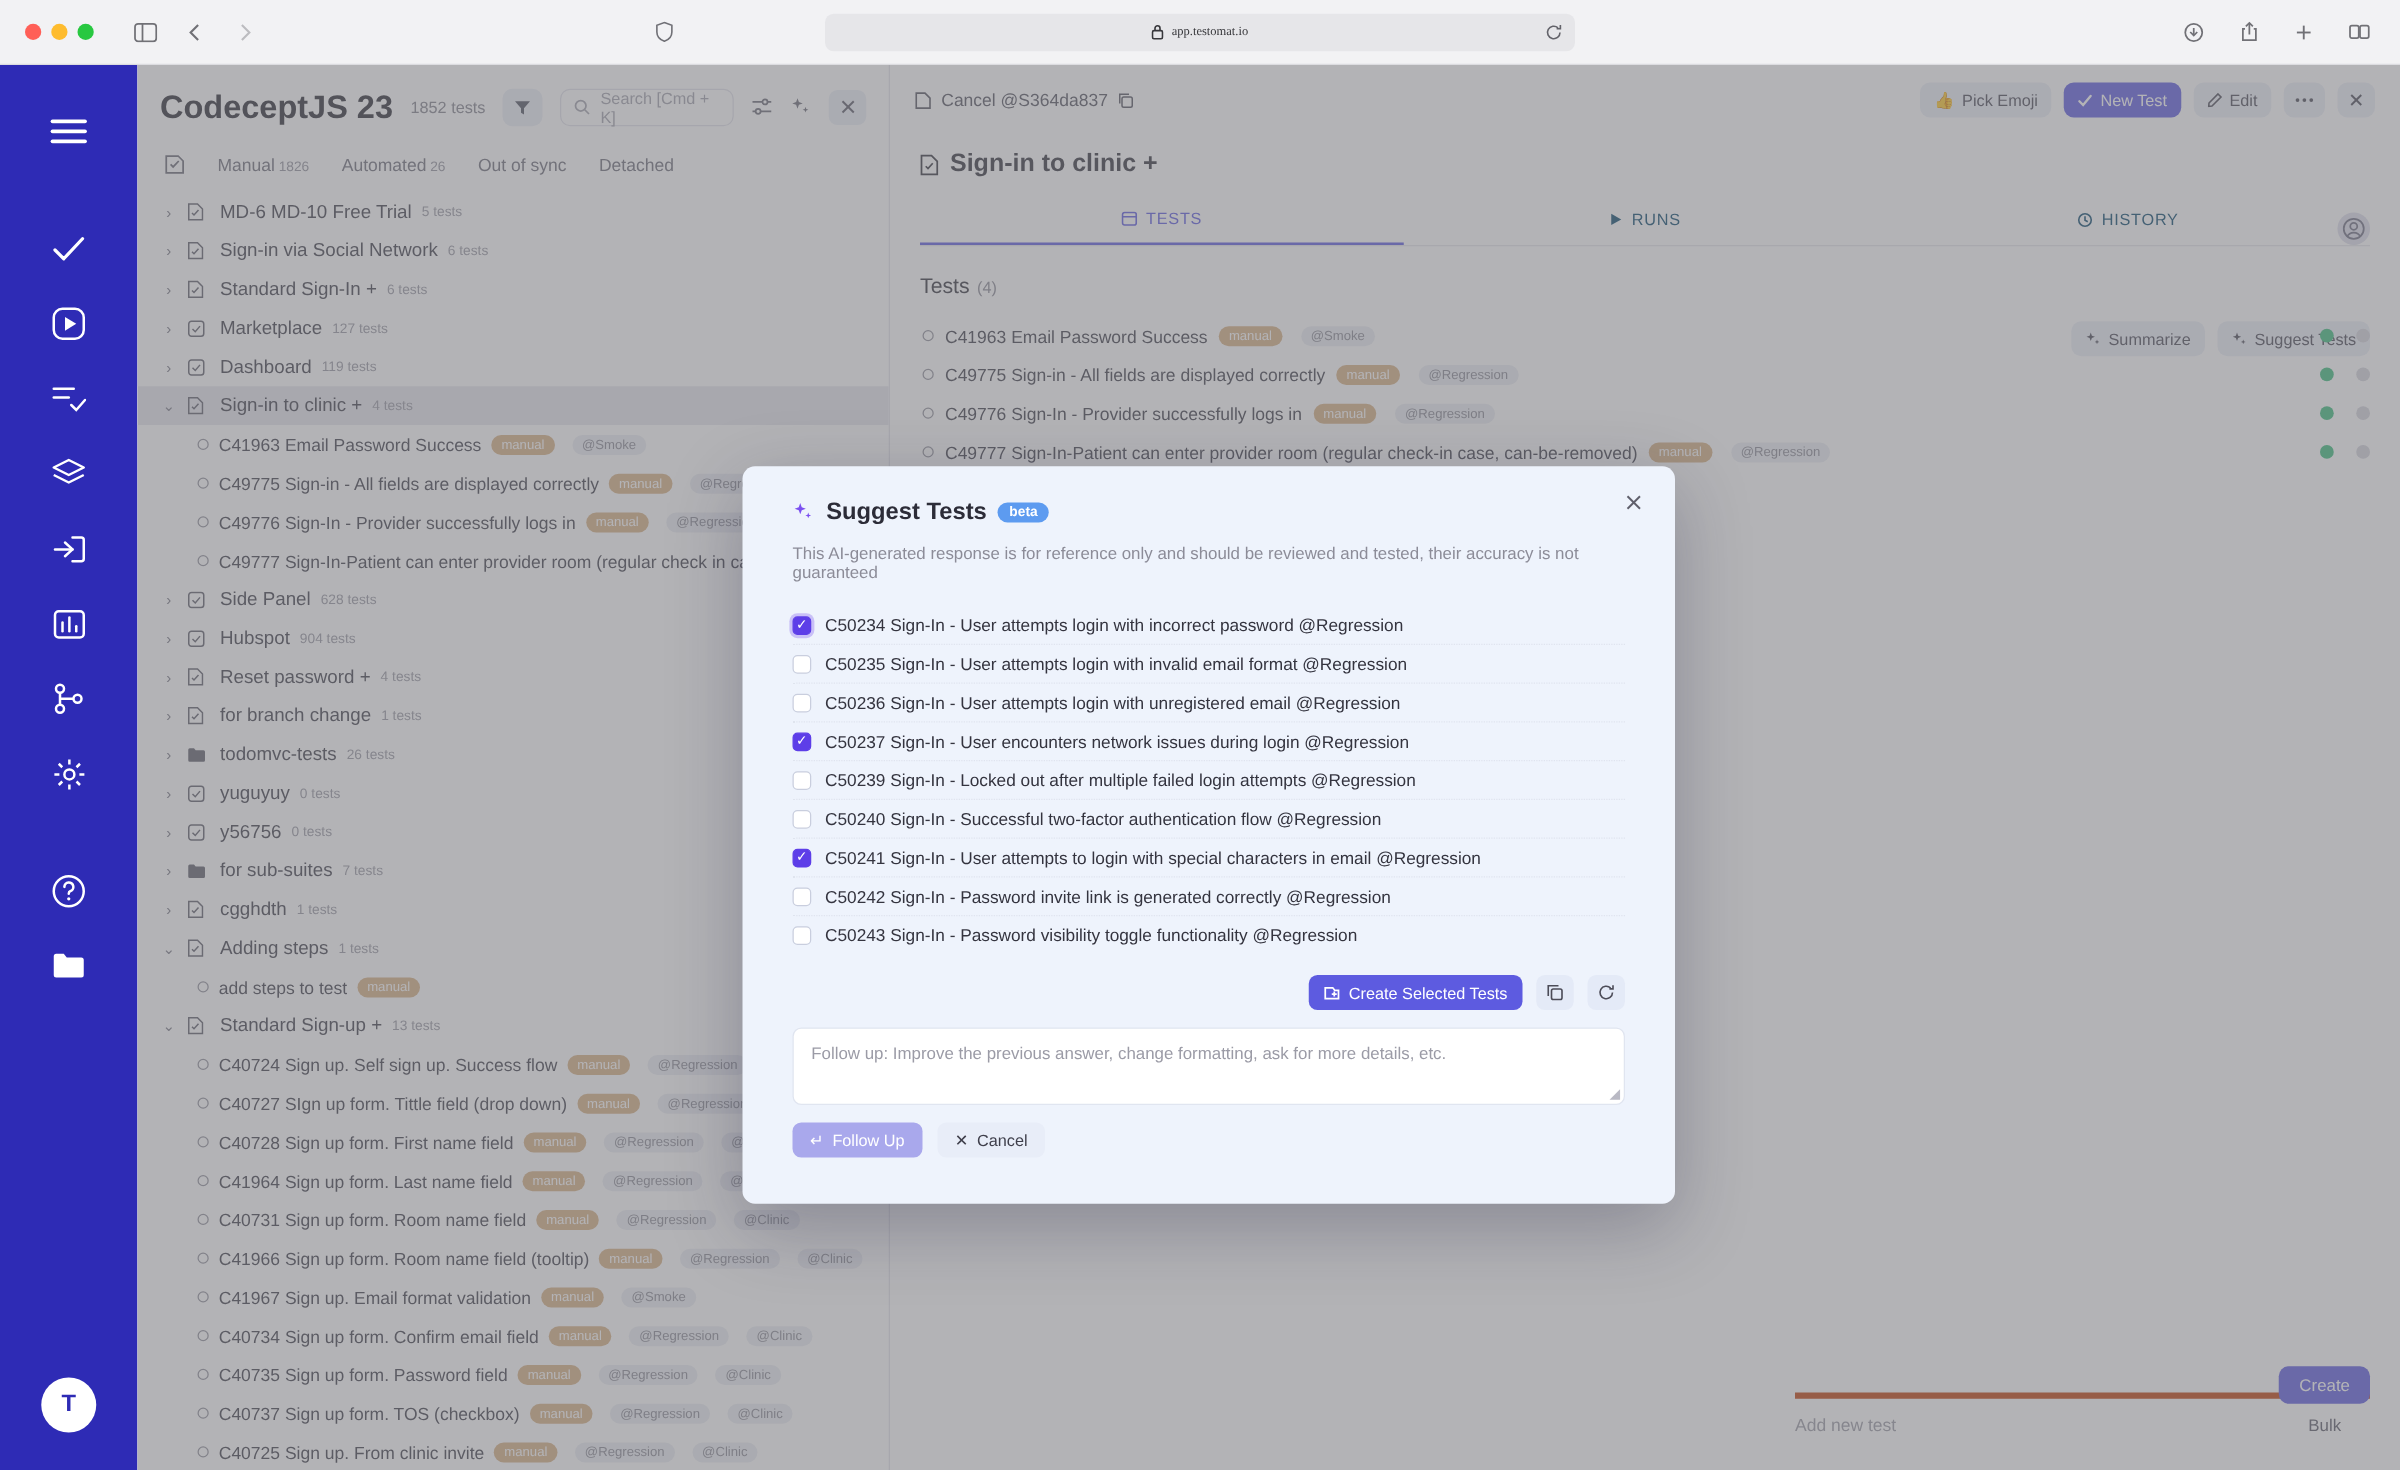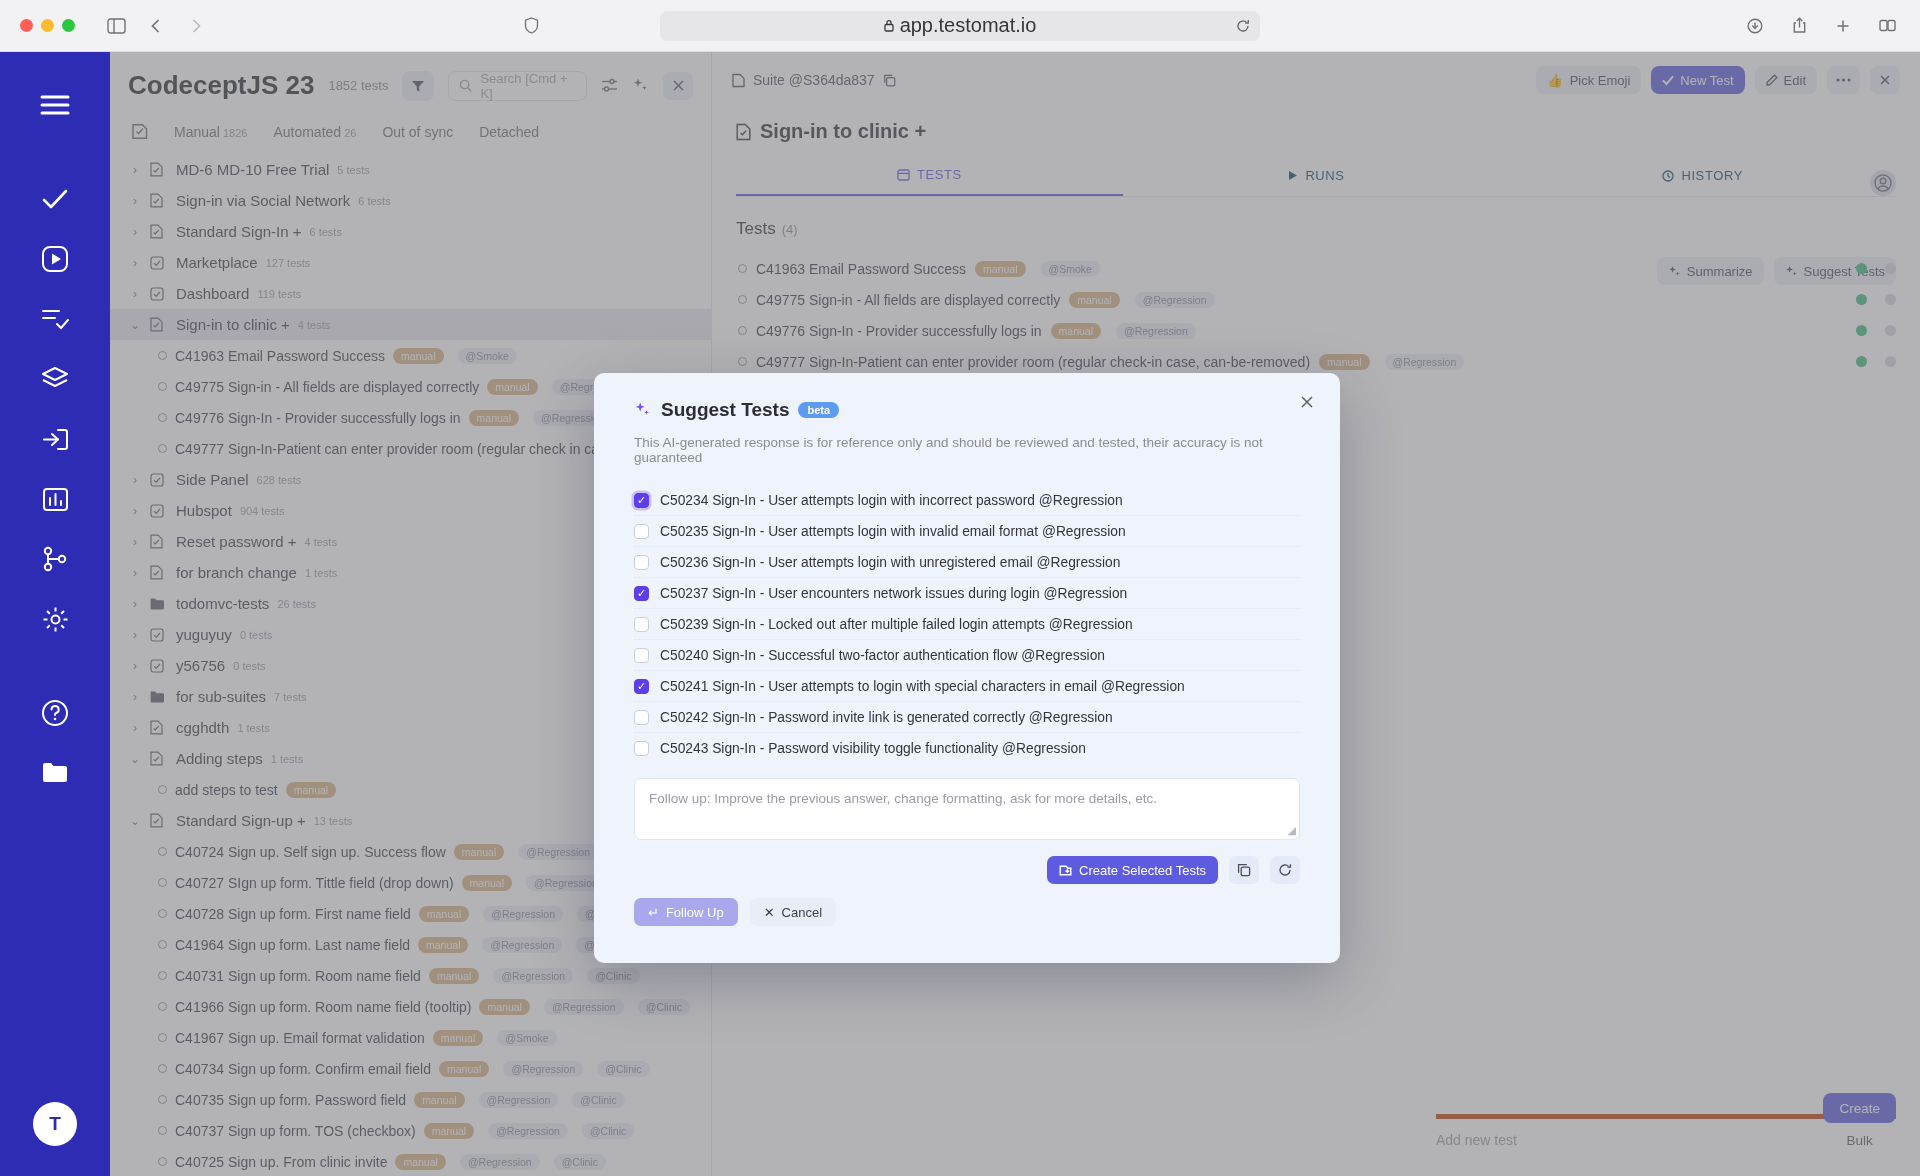--- a/index.html
+++ b/index.html
@@ -23,21 +23,21 @@
   .tl.green { background: #28c840; }
   .chrome-ico {
     width: 30px; height: 30px; display: flex; align-items: center; justify-content: center;
     color: #5b5b61; opacity: .85;
   }
   .chrome-left { display: flex; align-items: center; gap: 10px; margin-left: 26px; }
   #omnibox {
     position: absolute; left: 50%; transform: translateX(-50%);
     width: 600px; height: 30px; background: #e6e6e9; border-radius: 7px;
     display: flex; align-items: center; justify-content: center; gap: 7px;
-    font-size: 20px; color: #37373b;
+    font-size: 10px; color: #37373b; font-family: Liberation Serif, serif;
   }
   #omnibox .reload { position: absolute; right: 10px; color: #63636a; }
   #omnibox .lockw { display: flex; align-items: center; gap: 6px; }
   .chrome-right { position: absolute; right: 18px; display: flex; align-items: center; gap: 14px; }
 
   
   #app { position: absolute; left: 0; top: 52px; width: 1920px; height: 1124px; background: #fff; }
 
   
   #rail {
@@ -743,21 +743,21 @@
   </div>
 
   <div id="content">
     <div id="content-top">
       <div id="suite-id">
         <span>
           <svg width="13" height="15" viewBox="0 0 13 15" fill="none" stroke="currentColor" stroke-width="1.3">
               <path d="M1 1.5h7l4 4v8H1Z"></path>
             </svg>
         </span>
-        <span>Suite @S364da837</span>
+        <span>Cancel @S364da837</span>
         <span>
           <svg width="13" height="13" viewBox="0 0 13 13" fill="none" stroke="currentColor" stroke-width="1.2">
               <rect x="3.6" y="3.6" width="8.2" height="8.2" rx="1.4"></rect>
               <path d="M9.2 1.4H1.8v7.4"></path>
             </svg>
         </span>
       </div>
       <div id="content-top-right">
         <div class="ctl">
           <span>👍</span>
@@ -977,25 +977,20 @@
         <div class="srow">
           <span class="cbx"></span>
           <span>C50242 Sign-In - Password invite link is generated correctly @Regression</span>
         </div>
         <div class="srow">
           <span class="cbx"></span>
           <span>C50243 Sign-In - Password visibility toggle functionality @Regression</span>
         </div>
       </div>
 
-    <div id="followup-area">
-      <span>Follow up: Improve the previous answer, change formatting, ask for more details, etc.</span>
-      <span class="grip">◢</span>
-    </div>
-
     <div id="modal-actions">
       <div id="create-selected-btn">
         <span>
           <svg width="13" height="13" viewBox="0 0 13 13" fill="none" stroke="currentColor" stroke-width="1.4">
               <path d="M1.2 2.2h6l1.6 2h3v6.6h-10.6Z"></path>
               <line x1="8.4" y1="5.2" x2="8.4" y2="9.2"></line>
               <line x1="6.4" y1="7.2" x2="10.4" y2="7.2"></line>
             </svg>
         </span>
         <span>Create Selected Tests</span>
@@ -1007,20 +1002,25 @@
           </svg>
       </div>
       <div class="sq-btn">
         <svg width="14" height="14" viewBox="0 0 14 14" fill="none" stroke="currentColor" stroke-width="1.3">
             <path d="M12 7a5 5 0 1 1-1.5-3.6"></path>
             <polyline points="12.4,1.2 12.4,4.1 9.5,4.1"></polyline>
           </svg>
       </div>
     </div>
 
+    <div id="followup-area">
+      <span>Follow up: Improve the previous answer, change formatting, ask for more details, etc.</span>
+      <span class="grip">◢</span>
+    </div>
+
     <div id="modal-footer">
       <div id="followup-btn">
         <span>↵</span>
         <span>Follow Up</span>
       </div>
       <div id="cancel-btn">
         <span>✕</span>
         <span>Cancel</span>
       </div>
     </div>

